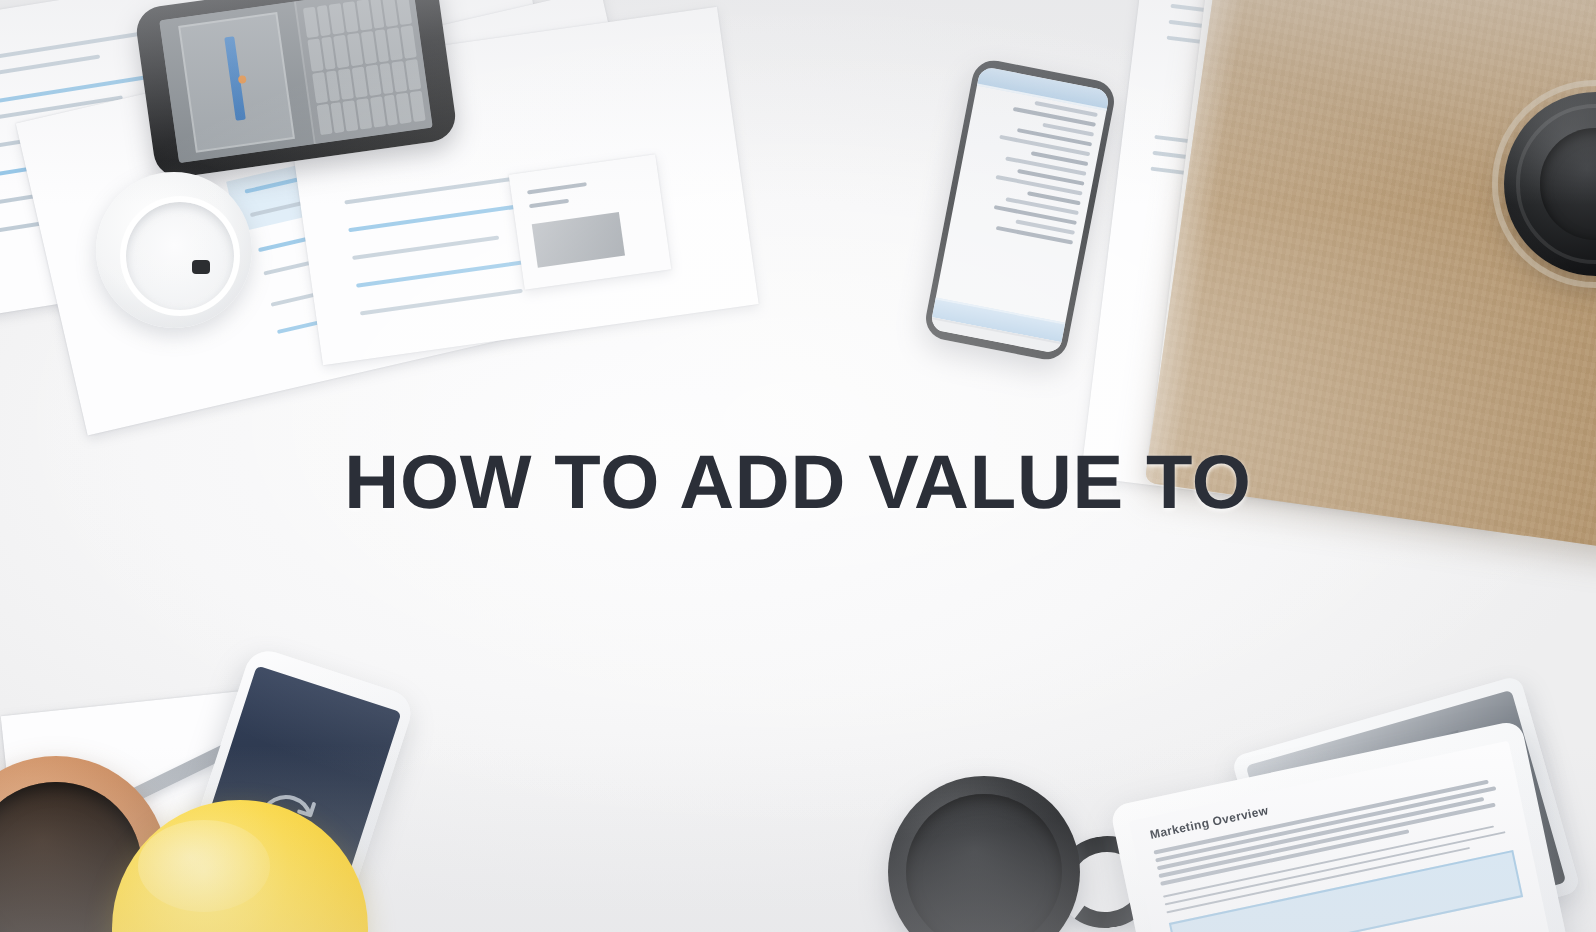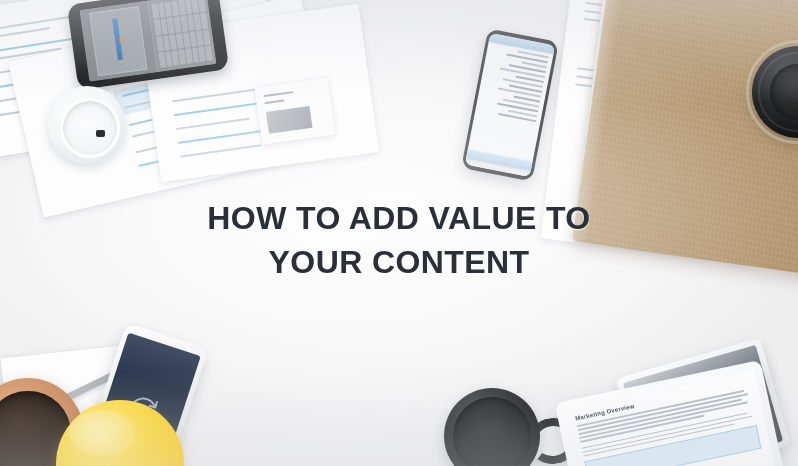--- a/index.html
+++ b/index.html
@@ -386,24 +386,24 @@
     height: 22px;
     background: rgba(150,198,232,0.35);
     border: 1px solid rgba(120,175,215,0.55);
   }
 
   
   #headline {
     position: absolute;
     left: 0;
     right: 0;
-    top: 196px;
+    top: 220px;
     text-align: center;
     color: #2b2f38;
-    font-size: 32px;
+    font-size: 38px;
     line-height: 44px;
     font-weight: 600;
     letter-spacing: 0.4px;
     text-shadow: 0 1px 2px rgba(255,255,255,0.85);
     z-index: 60;
     user-select: none;
   }
   #headline .hl { display: block; white-space: nowrap; }
 </style>
 </head>
@@ -605,16 +605,15 @@
       <div class="line" style="width:99%"></div>
       <div class="line" style="width:88%"></div>
       <div class="bluebox"></div>
     </div>
   </div>
 
   <div class="desk-shade"></div>
 
   <div id="headline">
     <span class="hl">HOW TO ADD VALUE TO</span>
-    <span class="hl">YOUR CONTENT</span>
   </div>
 
 </div>
 
 </body></html>

